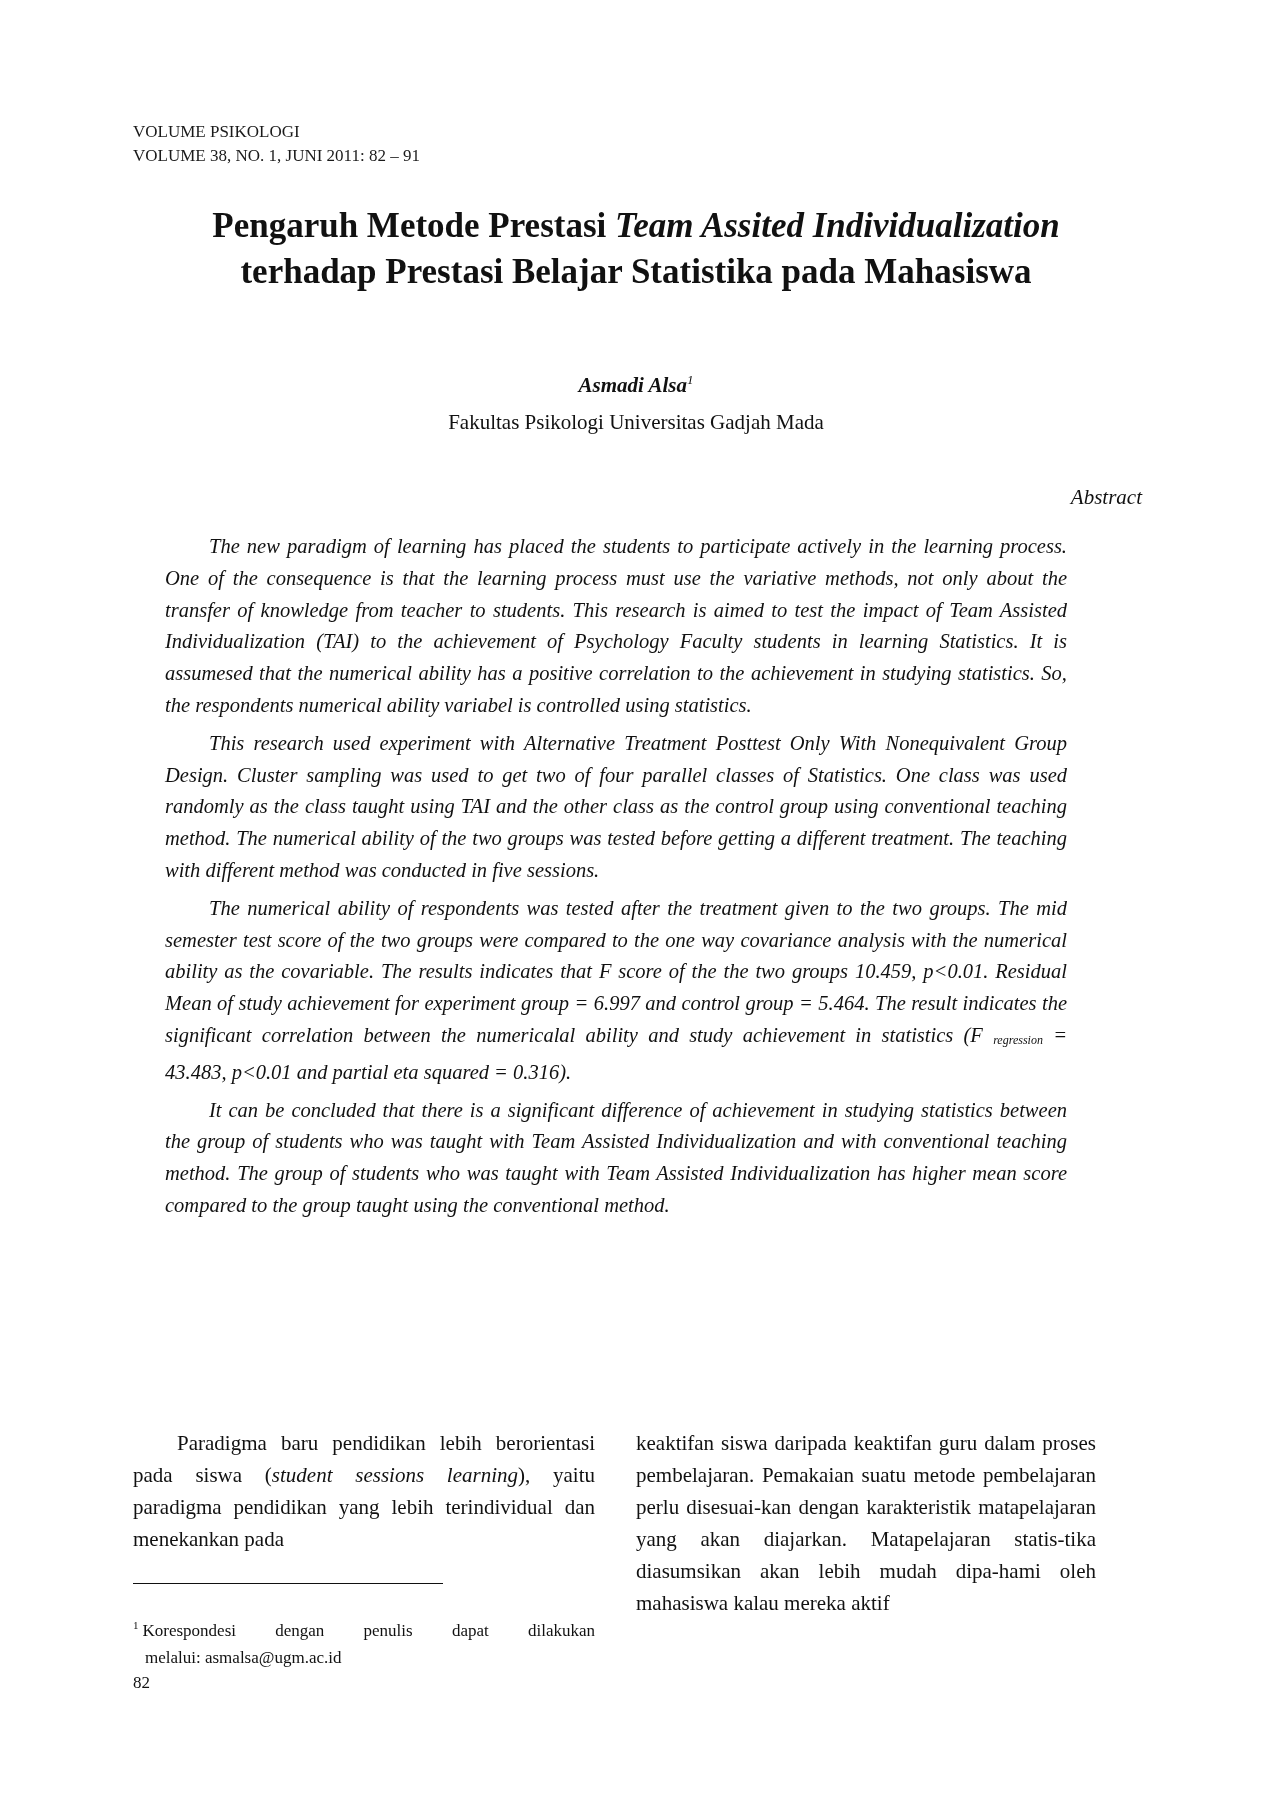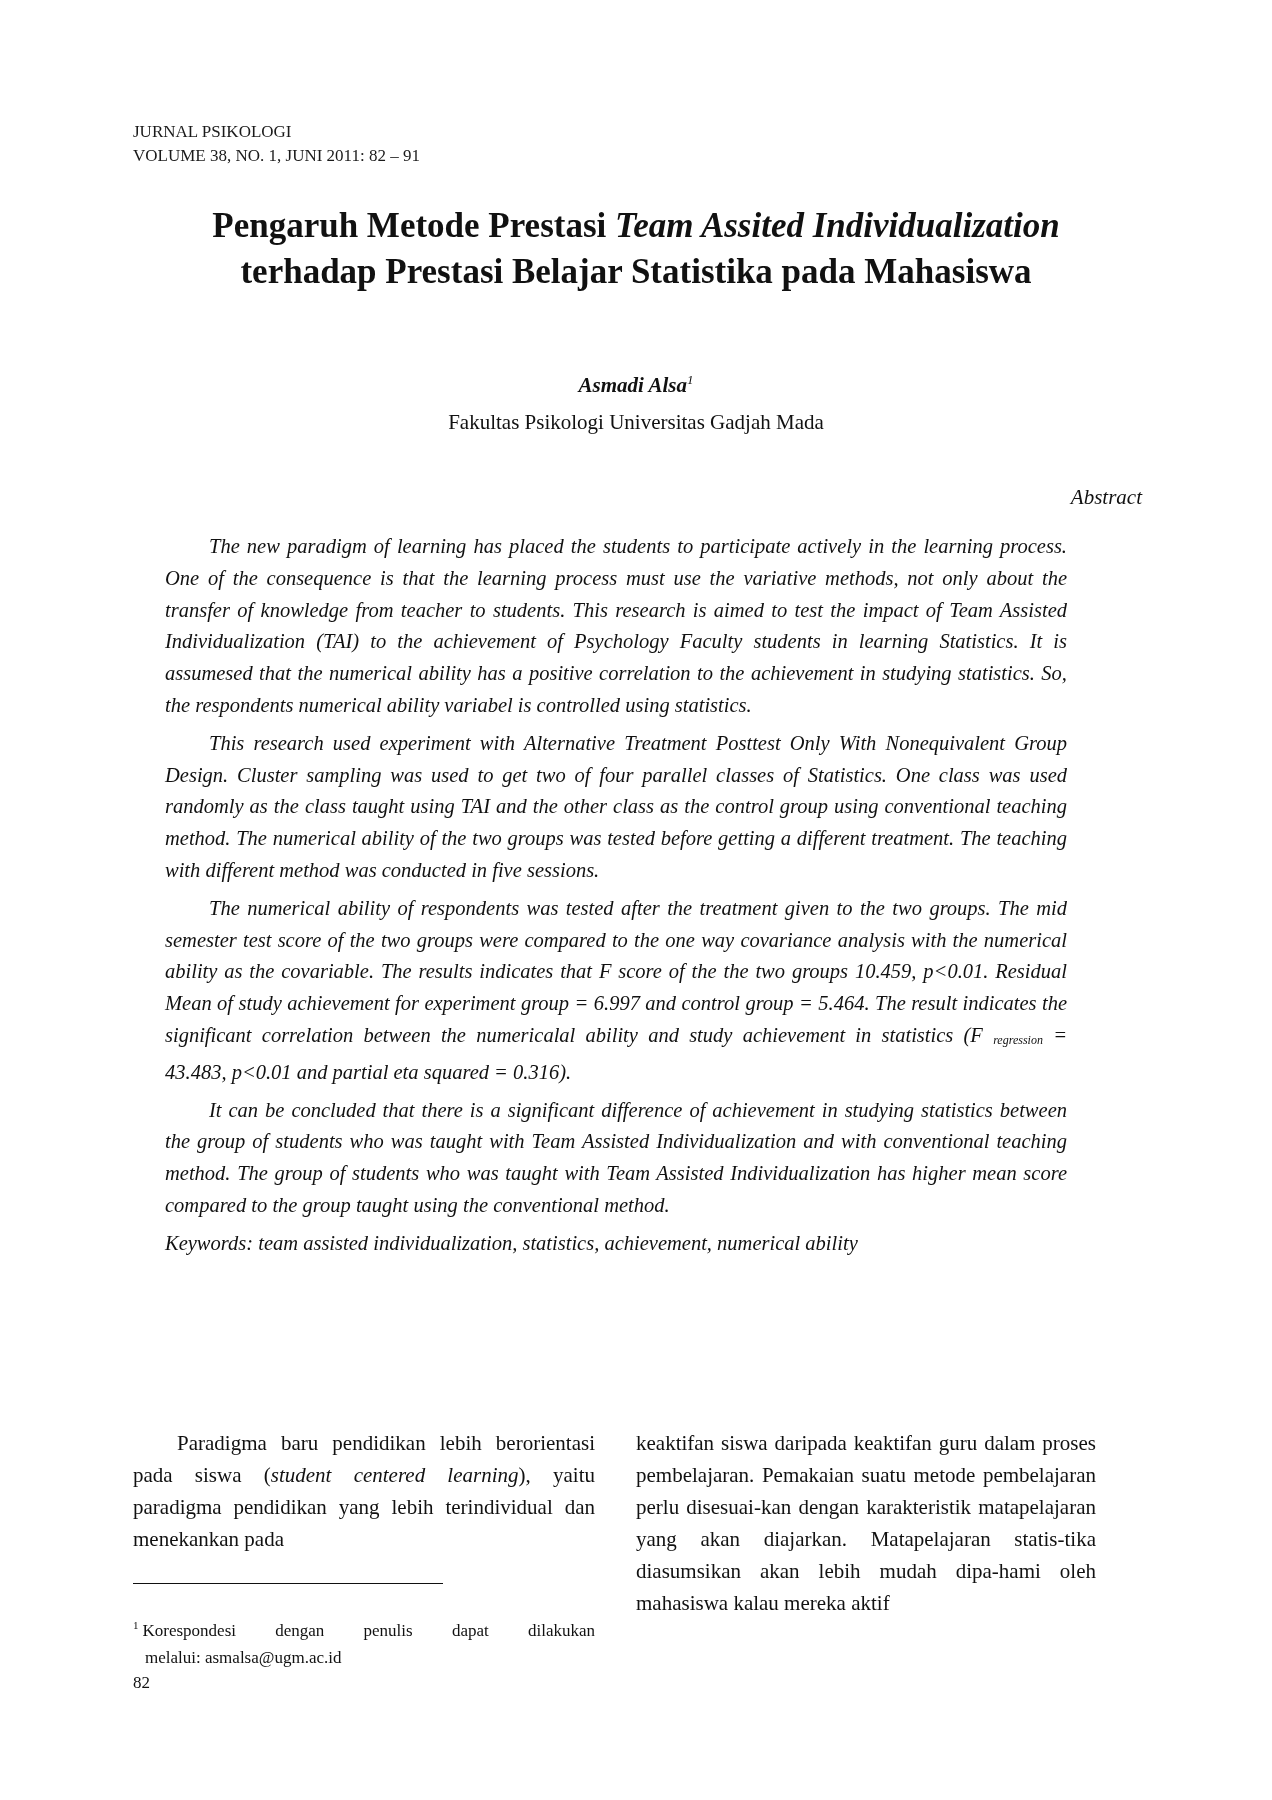--- a/index.html
+++ b/index.html
@@ -124,21 +124,21 @@
     .page-number {
       left: 133px;
       top: 1673px;
       font-size: 17px;
     }
   </style>
 </head>
 <body>
 
 <div class="abs journal-header">
-  <div>JURNAL PSIKOLOGI</div>
+  <div>VOLUME PSIKOLOGI</div>
   <div>VOLUME 38, NO. 1, JUNI 2011: 82 – 91</div>
 </div>
 
 <div class="abs title">
   <div><span>Pengaruh Metode Prestasi </span><span class="it">Team Assited Individualization</span></div>
   <div>terhadap Prestasi Belajar Statistika pada Mahasiswa</div>
 </div>
 
 <div class="abs author">
   <span>Asmadi Alsa</span><sup>1</sup>
@@ -146,25 +146,24 @@
 
 <div class="abs affiliation">Fakultas Psikologi Universitas Gadjah Mada</div>
 
 <div class="abs abstract-heading">Abstract</div>
 
 <div class="abs abstract-body">
   <p>The new paradigm of learning has placed the students to participate actively in the learning process. One of the consequence is that the learning process must use the variative methods, not only about the transfer of knowledge from teacher to students. This research is aimed to test the impact of Team Assisted Individualization (TAI) to the achievement of Psychology Faculty students in learning Statistics. It is assumesed that the numerical ability has a positive correlation to the achievement in studying statistics. So, the respondents numerical ability variabel is controlled using statistics.</p>
   <p>This research used experiment with Alternative Treatment Posttest Only With Nonequivalent Group Design. Cluster sampling was used to get two of four parallel classes of Statistics. One class was used randomly as the class taught using TAI and the other class as the control group using conventional teaching method. The numerical ability of the two groups was tested before getting a different treatment. The teaching with different method was conducted in five sessions.</p>
   <p><span>The numerical ability of respondents was tested after the treatment given to the two groups. The mid semester test score of the two groups were compared to the one way covariance analysis with the numerical ability as the covariable. The results indicates that F score of the the two groups 10.459, p&lt;0.01. Residual Mean of study achievement for experiment group = 6.997 and control group = 5.464. The result indicates the significant correlation between the numericalal ability and study achievement in statistics (F </span><span class="sub">regression</span><span> = 43.483, p&lt;0.01 and partial eta squared = 0.316).</span></p>
   <p>It can be concluded that there is a significant difference of achievement in studying statistics between the group of students who was taught with Team Assisted Individualization and with conventional teaching method. The group of students who was taught with Team Assisted Individualization has higher mean score compared to the group taught using the conventional method.</p>
-  <div class="keywords">Keywords: team assisted individualization, statistics, achievement, numerical ability</div>
 </div>
 
 <div class="abs col col-left">
-  <p><span>Paradigma baru pendidikan lebih berorientasi pada siswa (</span><span class="it">student centered learning</span><span>), yaitu paradigma pendidikan yang lebih terindividual dan menekankan pada</span></p>
+  <p><span>Paradigma baru pendidikan lebih berorientasi pada siswa (</span><span class="it">student sessions learning</span><span>), yaitu paradigma pendidikan yang lebih terindividual dan menekankan pada</span></p>
 </div>
 
 <div class="abs col col-right">
   <p>keaktifan siswa daripada keaktifan guru dalam proses pembelajaran. Pemakaian suatu metode pembelajaran perlu disesuai-kan dengan karakteristik matapelajaran yang akan diajarkan. Matapelajaran statis-tika diasumsikan akan lebih mudah dipa-hami oleh mahasiswa kalau mereka aktif</p>
 </div>
 
 <div class="abs footnote-rule"></div>
 
 <div class="abs footnote">
   <div class="fn-first"><sup>1</sup><span>Korespondesi dengan penulis dapat dilakukan</span></div>

